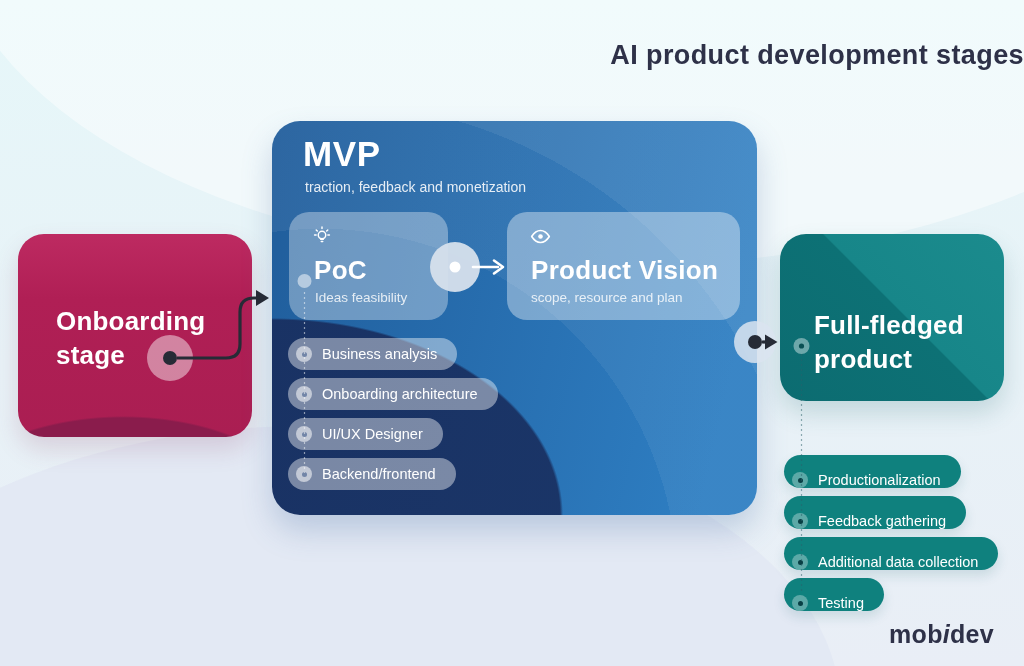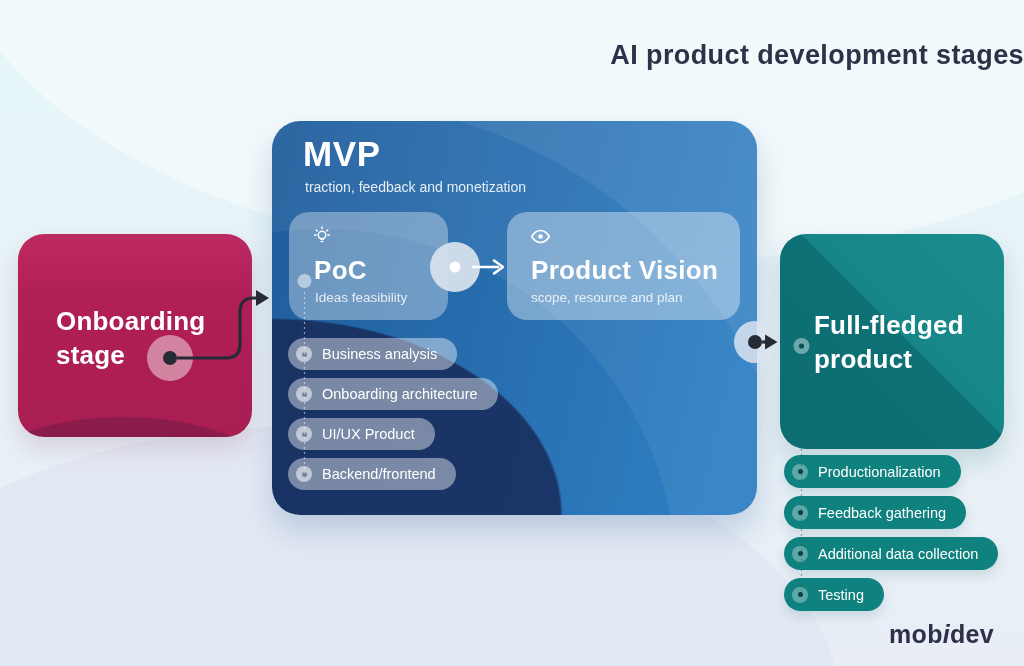--- a/index.html
+++ b/index.html
@@ -51,28 +51,28 @@
   .pill{position:absolute;display:inline-flex;align-items:center;gap:10px;
     height:32px;border-radius:16px;padding:0 20px 0 8px;white-space:nowrap;}
   .mvp-pill{left:16px;background:rgba(255,255,255,0.42);color:#fff;font-size:14.5px;}
   .pill .dot{width:16px;height:16px;border-radius:50%;position:relative;flex:0 0 16px;}
   .mvp-pill .dot{background:rgba(255,255,255,0.55);}
   .pill .dot::after{content:"";position:absolute;left:50%;top:50%;width:5px;height:5px;
     margin:-2.5px 0 0 -2.5px;border-radius:50%;}
   .mvp-pill .dot::after{background:rgba(47,77,130,0.55);}
 
   
-  .full{left:780px;top:234px;width:224px;height:215px;border-radius:26px;
+  .full{left:780px;top:234px;width:224px;height:167px;border-radius:26px;
     background:linear-gradient(225deg,#1b8b8d 0%,#178689 46%,#0d7175 46.5%,#0c6c71 100%);
     box-shadow:0 12px 24px rgba(40,110,115,0.2);}
   .full .box-title{position:absolute;left:34px;top:74px;width:180px;color:#fff;
     font-size:26px;font-weight:800;line-height:1.32;letter-spacing:.2px;}
 
   .teal-pill{background:#0f817e;color:#fff;font-size:14.5px;height:33px;border-radius:17px;
-    box-shadow:0 6px 12px rgba(30,100,105,0.15);}
+    box-shadow:0 6px 12px rgba(30,100,105,0.15);align-items:flex-end;}
   .teal-pill .dot{background:rgba(255,255,255,0.32);}
   .teal-pill .dot::after{background:#083f44;}
 
   .logo{position:absolute;right:30px;bottom:17px;font-size:25px;font-weight:800;
     color:#2e3148;letter-spacing:.3px;}
   .logo .lg-i{font-style:italic;}
 
   svg.overlay{position:absolute;left:0;top:0;pointer-events:none;}
 </style>
 </head>
@@ -118,21 +118,21 @@
     <div class="pill mvp-pill" style="top:217px">
       <span class="dot"></span>
       <span>Business analysis</span>
     </div>
     <div class="pill mvp-pill" style="top:257px">
       <span class="dot"></span>
       <span>Onboarding architecture</span>
     </div>
     <div class="pill mvp-pill" style="top:297px">
       <span class="dot"></span>
-      <span>UI/UX Product</span>
+      <span>UI/UX Designer</span>
     </div>
     <div class="pill mvp-pill" style="top:337px">
       <span class="dot"></span>
       <span>Backend/frontend</span>
     </div>
   </div>
 
   <div class="box full">
     <div class="box-title">Full-fledged product</div>
   </div>

